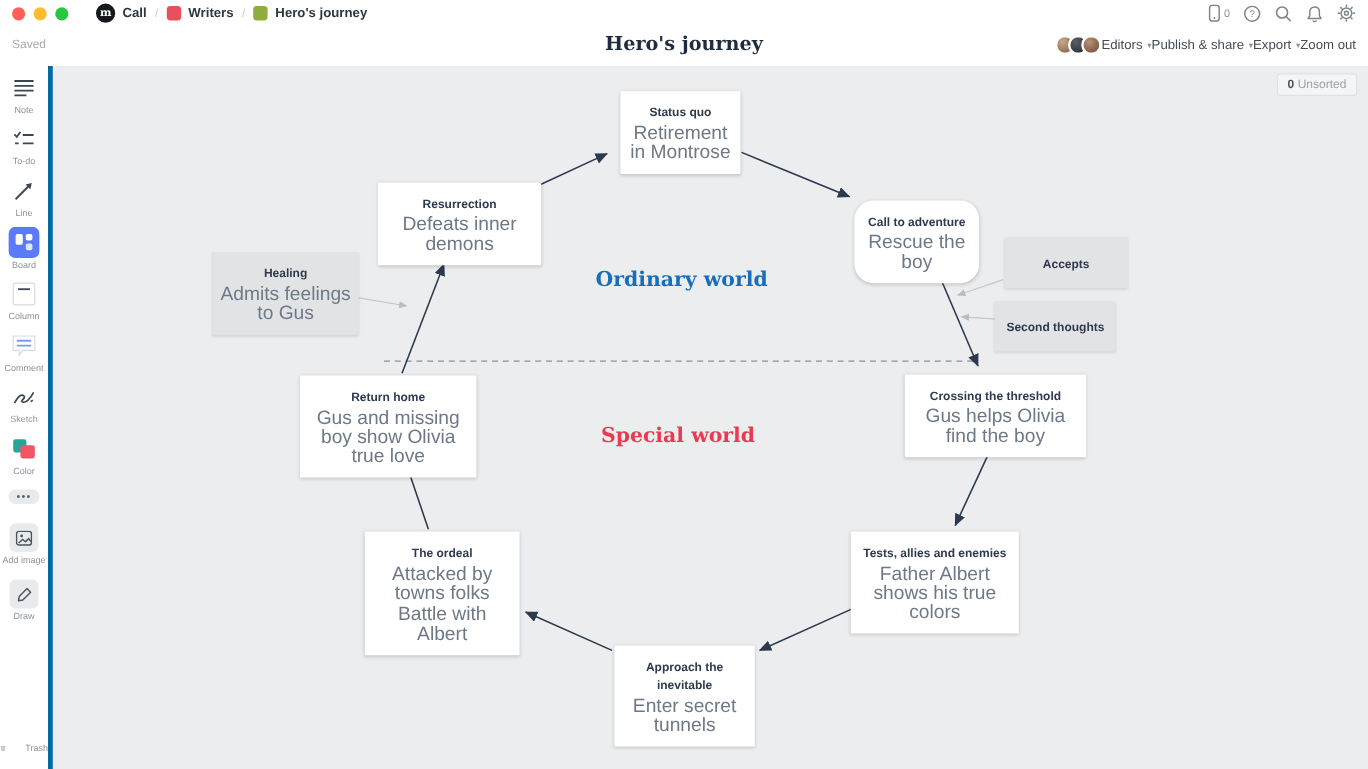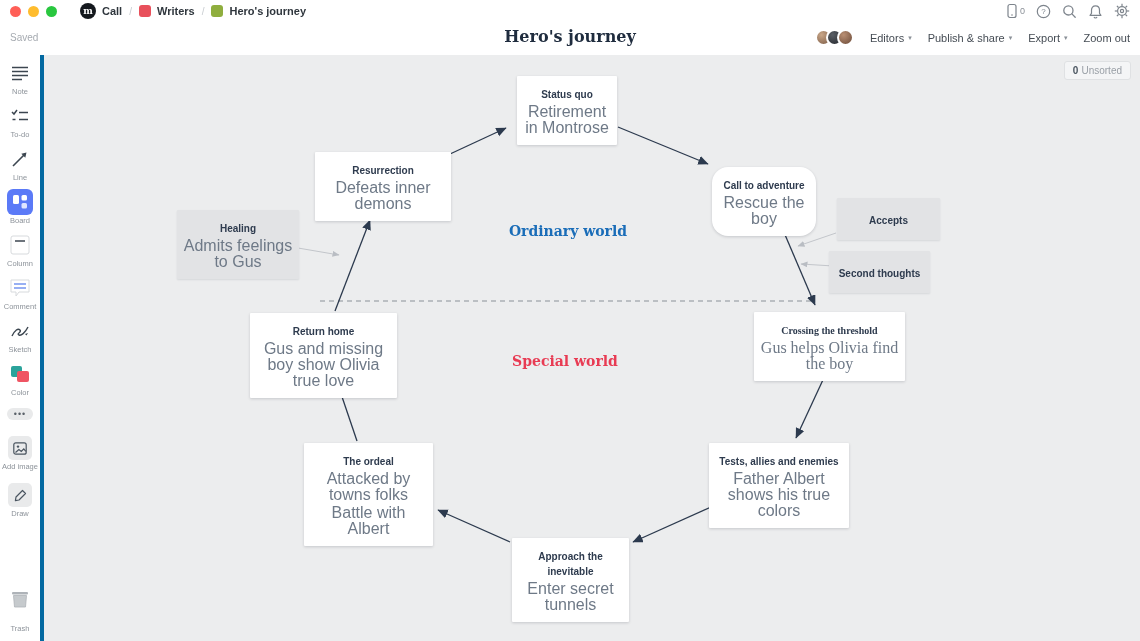--- a/index.html
+++ b/index.html
@@ -17,48 +17,48 @@
   .crumb-sep { color:#c9cdd1; font-size:10px; }
   .logo-circle { width:16px; height:16px; border-radius:50%; background:#15191e; color:#fff; font-size:9px; font-weight:bold; display:flex; align-items:center; justify-content:center; font-family:"DejaVu Serif", serif; }
   .board-sq { width:12px; height:12px; border-radius:3px; }
   .board-sq.red{background:#e8505b;} .board-sq.olive{background:#8fae3e;}
   .topicons { position:absolute; right:10px; top:3px; display:flex; align-items:center; gap:11px; }
   .topicon { display:flex; align-items:center; color:#7d848c; cursor:pointer; }
   .dev-count { font-size:9px; color:#8a9097; margin-left:2px; }
   .row2 { position:absolute; left:0; top:22px; right:0; height:33px; }
   .saved { position:absolute; left:10px; top:10px; font-size:10px; color:#a6abb1; }
   .board-title { position:absolute; left:0; right:0; top:5px; text-align:center; font-family:"DejaVu Serif", serif; font-weight:bold; font-size:16px; color:#1f2c3e; }
-  .right-controls { position:absolute; right:10px; top:7px; display:flex; align-items:center; gap:16px; font-size:11px; color:#454c54; }
+  .right-controls { position:absolute; right:10px; top:7px; display:flex; align-items:center; font-size:11px; color:#454c54; }
   .ctrl { display:flex; align-items:center; gap:4px; cursor:pointer; }
   .chev { font-size:7px; color:#8a9097; }
   .avatars { display:flex; }
   .avatar { width:17px; height:17px; border-radius:50%; border:2px solid #fff; margin-left:-6px; }
   .avatar:first-child { margin-left:0; }
   .av1{background:radial-gradient(circle at 35% 30%, #c9a789, #7c5b45);} 
   .av2{background:radial-gradient(circle at 35% 30%, #5a5f66, #23262b);} 
   .av3{background:radial-gradient(circle at 35% 30%, #b98f73, #6b4a38);}
 
   
   .sidebar { position:absolute; left:0; top:55px; width:44px; bottom:0; background:#fff; border-right:4px solid #0369a1; z-index:4; display:flex; flex-direction:column; align-items:center; padding-top:6px; }
   .tool { display:flex; flex-direction:column; align-items:center; gap:2px; margin-bottom:8px; cursor:pointer; }
   .tool-label { font-size:7.5px; color:#8d939a; }
   .tool-icon { width:26px; height:24px; display:flex; align-items:center; justify-content:center; }
   .pill { width:26px; height:12px; border-radius:6px; background:#e9eaeb; color:#5a6169; font-size:9px; letter-spacing:1px; display:flex; align-items:center; justify-content:center; margin:3px 0 10px; cursor:pointer; }
   .graybtn { width:24px; height:24px; border-radius:5px; background:#e9eaeb; display:flex; align-items:center; justify-content:center; }
-  .trash-wrap { position:absolute; bottom:8px; left:0; right:0; display:flex; flex-direction:column; align-items:center; gap:16px; cursor:pointer;text-align:right; }
+  .trash-wrap { position:absolute; bottom:8px; left:0; right:0; display:flex; flex-direction:row; align-items:center; gap:16px; cursor:pointer;text-align:right; }
 
   
   .canvas { position:absolute; left:44px; top:55px; width:1096px; height:586px; background:#ecedee; overflow:hidden; }
   .edges { position:absolute; left:0; top:0; width:1096px; height:586px; }
   .card { position:absolute; text-align:center; padding:9px 6px; border-radius:1px; }
   .card.white { background:#fff; box-shadow:0 1px 3px rgba(20,30,45,.18); }
   .card.gray { background:#e2e3e5; box-shadow:0 1px 2px rgba(20,30,45,.10); }
   .card-title { font-size:10px; font-weight:bold; color:#2e3b4e; line-height:15px; white-space:pre-line; margin-top:2px; }
   .card-body { font-size:16px; color:#6e7987; line-height:16px; margin-top:2px; }
-  .zone-label { position:absolute; font-family:"DejaVu Serif", serif; font-weight:bold; font-size:14px; text-align:center; width:200px; }
+  .zone-label { position:absolute; font-family:"DejaVu Serif", serif; font-weight:bold; font-size:17px; text-align:center; width:200px; }
   .zone-ordinary { color:#1a6db8; left:424px; top:168px; }
   .zone-special { color:#e83b53; left:421px; top:298px; }
   .unsorted { position:absolute; right:9px; top:6px; background:#f4f5f6; border:1px solid #dfe1e3; border-radius:3px; padding:3px 8px; font-size:10px; color:#9aa0a7; cursor:pointer; }
   .unsorted b { color:#4a5560; font-weight:bold; margin-right:3px; }
 </style>
 </head>
 <body>
 
 <div class="topbar">
   <div class="row1">
@@ -327,21 +327,21 @@
   <div class="card gray" style="left:133px; top:155px; width:122px; min-height:58px;">
     <div class="card-title">Healing</div>
     <div class="card-body">Admits feelings to Gus</div>
   </div>
 
   <div class="card white" style="left:206px; top:258px; width:147px; min-height:64px;">
     <div class="card-title">Return home</div>
     <div class="card-body">Gus and missing boy show Olivia true love</div>
   </div>
 
-  <div class="card white" style="left:710px; top:257px; width:151px; min-height:56px;font-family:Liberation Serif, serif;">
+  <div class="card white" style="left:710px; top:257px; width:151px; min-height:56px;">
     <div class="card-title">Crossing the threshold</div>
     <div class="card-body">Gus helps Olivia find the boy</div>
   </div>
 
   <div class="card white" style="left:665px; top:388px; width:140px; min-height:67px;">
     <div class="card-title">Tests, allies and enemies</div>
     <div class="card-body">Father Albert shows his true colors</div>
   </div>
 
   <div class="card white" style="left:260px; top:388px; width:129px; min-height:72px;">

